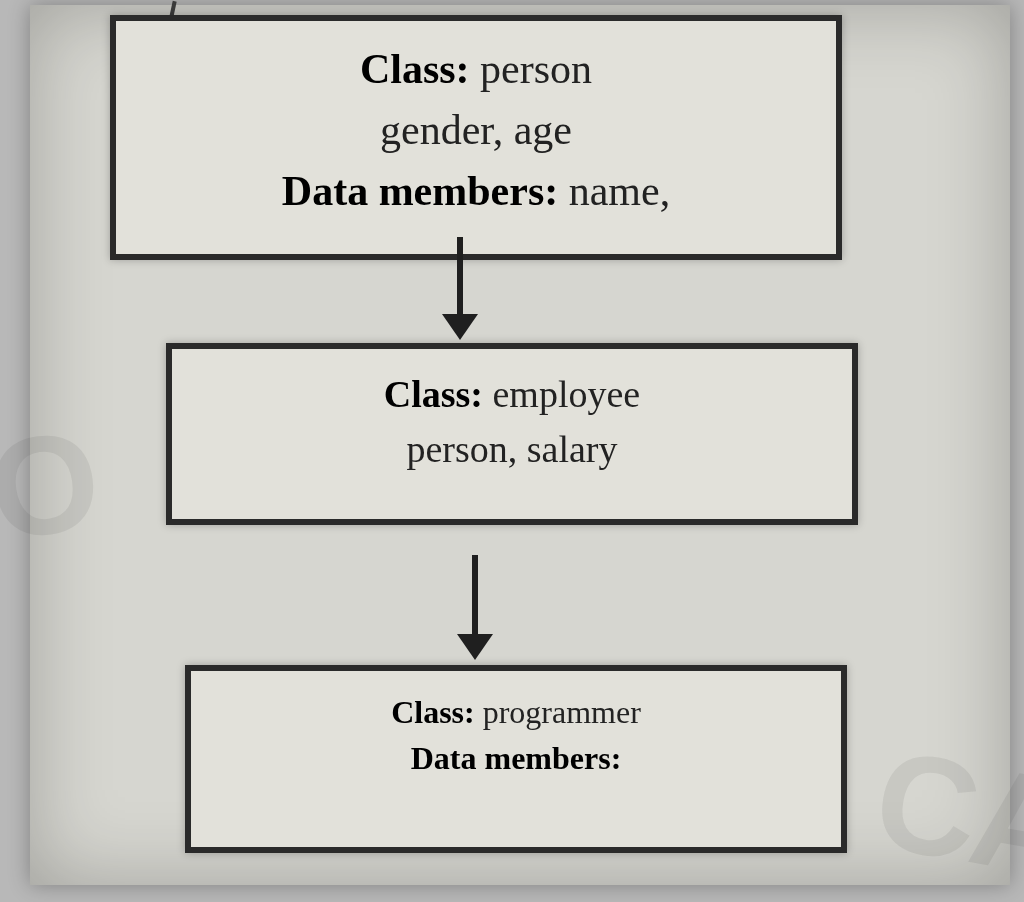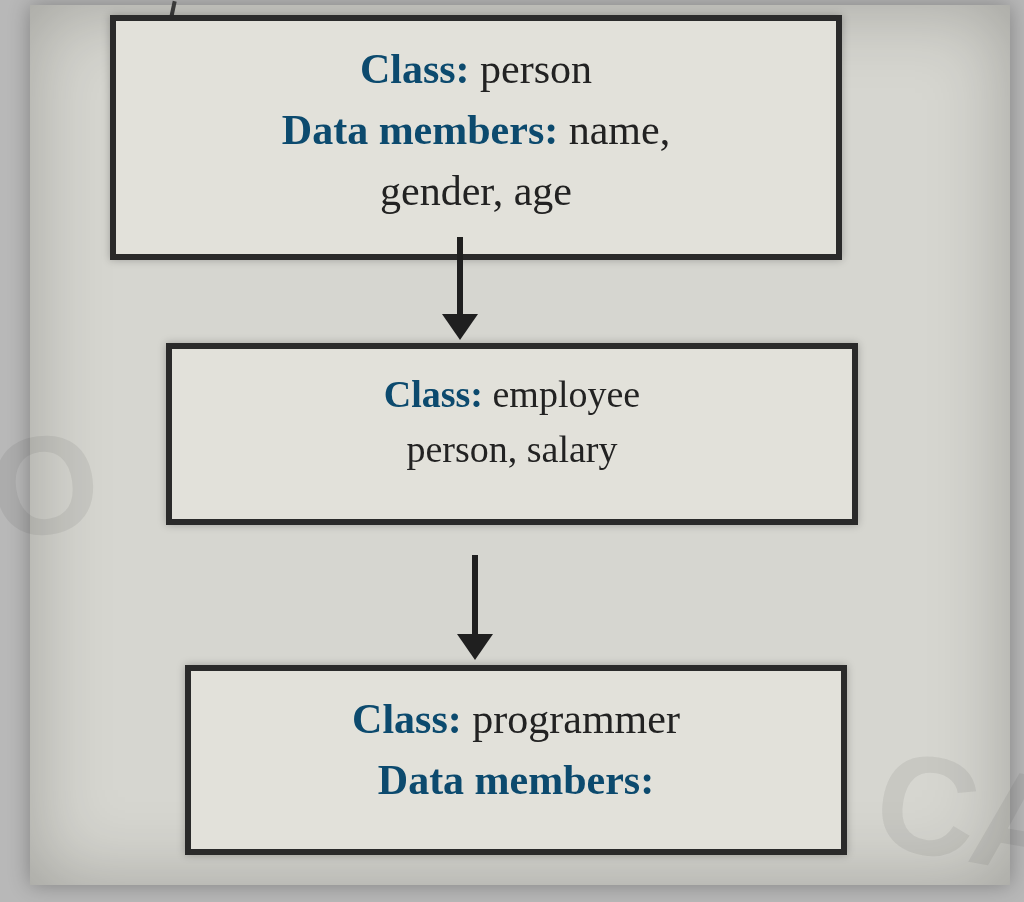--- a/index.html
+++ b/index.html
@@ -62,27 +62,27 @@
     font-size: 38px;
     margin-left: 16px;
   }
 
   .box3 {
     position: absolute;
     top: 660px;
     left: 155px;
     width: 610px;
     min-height: 120px;
-    font-size: 42px;
+    font-size: 32px;
     padding-bottom: 38px;
   }
 
   .bold {
     font-weight: 900;
-    color: #0c4a6e;
+    color: #000000;
   }
 
   .arrow {
     position: absolute;
     left: 50%;
     transform: translateX(-50%);
     width: 0;
   }
   .arrow-shaft {
     width: 6px;
@@ -138,25 +138,25 @@
   <div class="wm wm1">O</div>
   <div class="wm wm2">CA</div>
 
   <div class="diagram">
 
     <div class="box box1">
       <div>
         <span class="bold">Class:</span>
         <span>person</span>
       </div>
+      <div>gender, age</div>
       <div>
         <span class="bold">Data members:</span>
         <span>name,</span>
       </div>
-      <div>gender, age</div>
     </div>
 
     <div class="arrow arrow1">
       <div class="arrow-shaft"></div>
       <div class="arrow-head"></div>
     </div>
 
     <div class="box box2">
       <div>
         <span class="bold">Class:</span>

